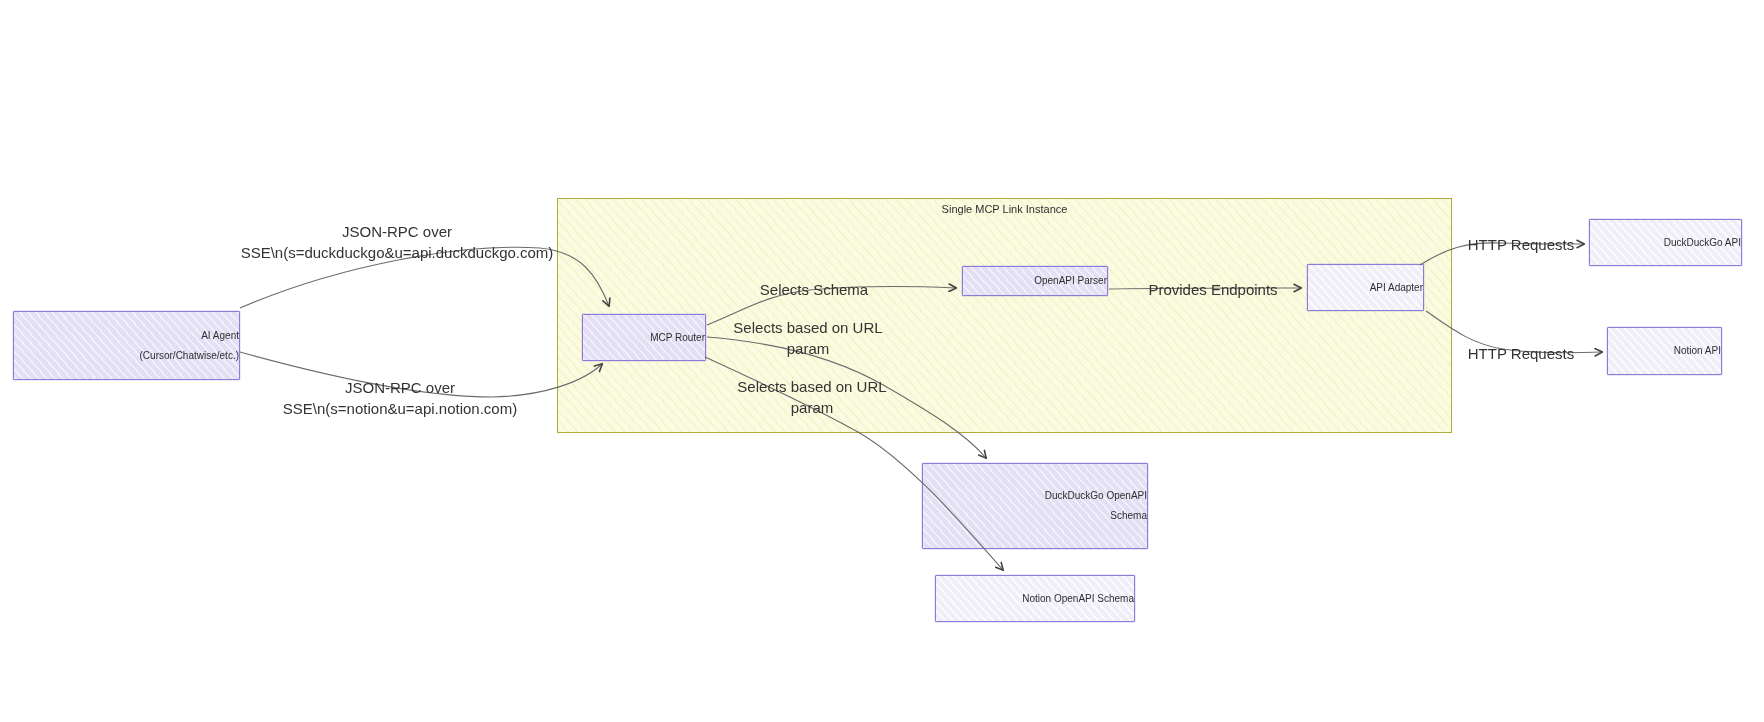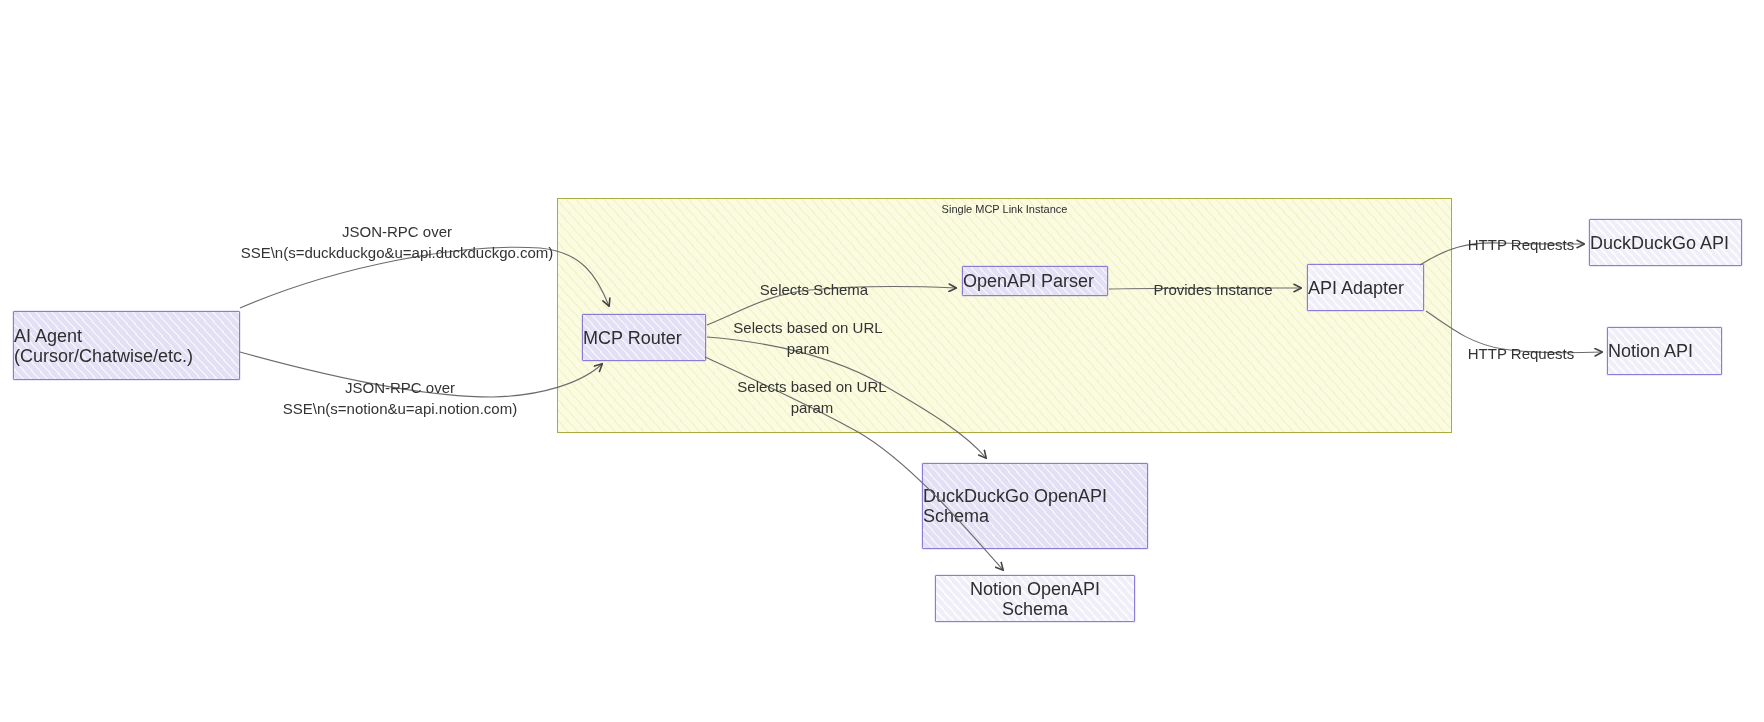--- a/index.html
+++ b/index.html
@@ -13,23 +13,23 @@
     background-image:repeating-linear-gradient(48deg, rgba(228,228,150,0.30) 0px, rgba(228,228,150,0.30) 1.5px, transparent 1.5px, transparent 7px);
     border:1.3px solid #ABAB3F;
     box-sizing:border-box;
   }
   .cluster-title {
     position:absolute; top:4px; left:0; width:100%;
     text-align:center; font-size:11px; color:#2e2e2e;
   }
   .node {
     position:absolute; box-sizing:border-box;
-    display:flex; flex-direction:column; align-items:flex-start; justify-content:center;
+    display:flex; flex-direction:column; align-items:flex-end; justify-content:center;
     border:1.6px solid #8D7BD8;
-    font-size:18px; line-height:20px; text-align:center; color:#2e2e2e;
+    font-size:10px; line-height:20px; text-align:center; color:#2e2e2e;
     border-radius:1px;
     box-shadow:0 0 0 0.5px rgba(141,123,216,0.35);
   }
   .node.mid {
     background-color:#E3DFF5;
     background-image:repeating-linear-gradient(48deg, rgba(255,255,255,0.60) 0px, rgba(255,255,255,0.60) 1.5px, transparent 1.5px, transparent 6px);
   }
   .node.light {
     background-color:#F0EEF9;
     background-image:repeating-linear-gradient(48deg, rgba(255,255,255,0.75) 0px, rgba(255,255,255,0.75) 2px, transparent 2px, transparent 6px);
@@ -113,21 +113,21 @@
   <div class="edge-label" style="left:400px; top:378px;">
     <div>JSON-RPC over</div>
     <div>SSE\n(s=notion&amp;u=api.notion.com)</div>
   </div>
 
   <div class="edge-label" style="left:814px; top:280px;">
     <div>Selects Schema</div>
   </div>
 
   <div class="edge-label" style="left:1213px; top:280px;">
-    <div>Provides Instance</div>
+    <div>Provides Endpoints</div>
   </div>
 
   <div class="edge-label" style="left:1521px; top:235px;">
     <div>HTTP Requests</div>
   </div>
 
   <div class="edge-label" style="left:1521px; top:344px;">
     <div>HTTP Requests</div>
   </div>
 

